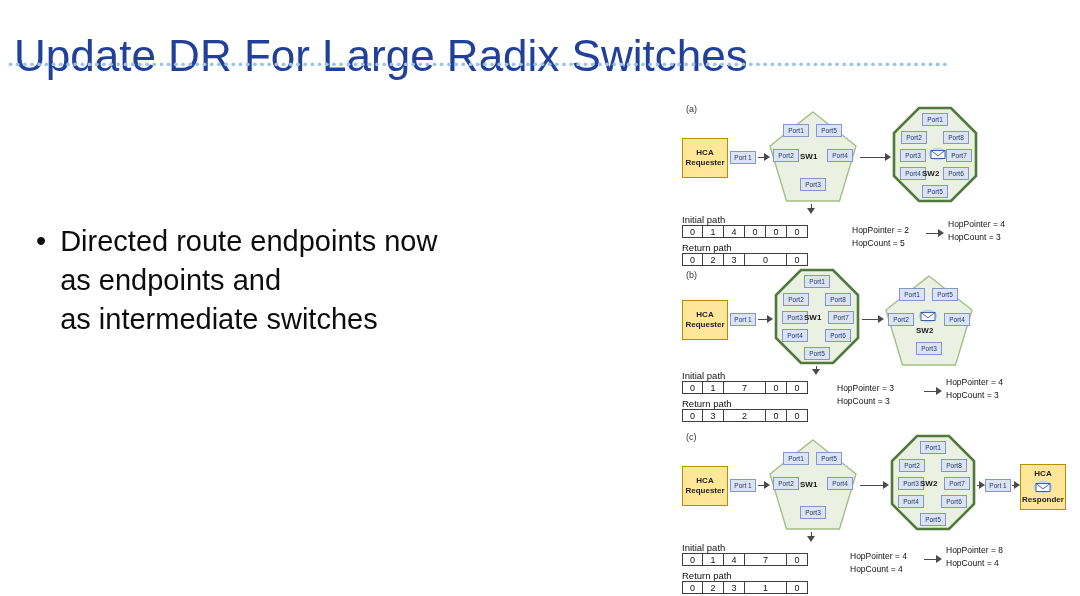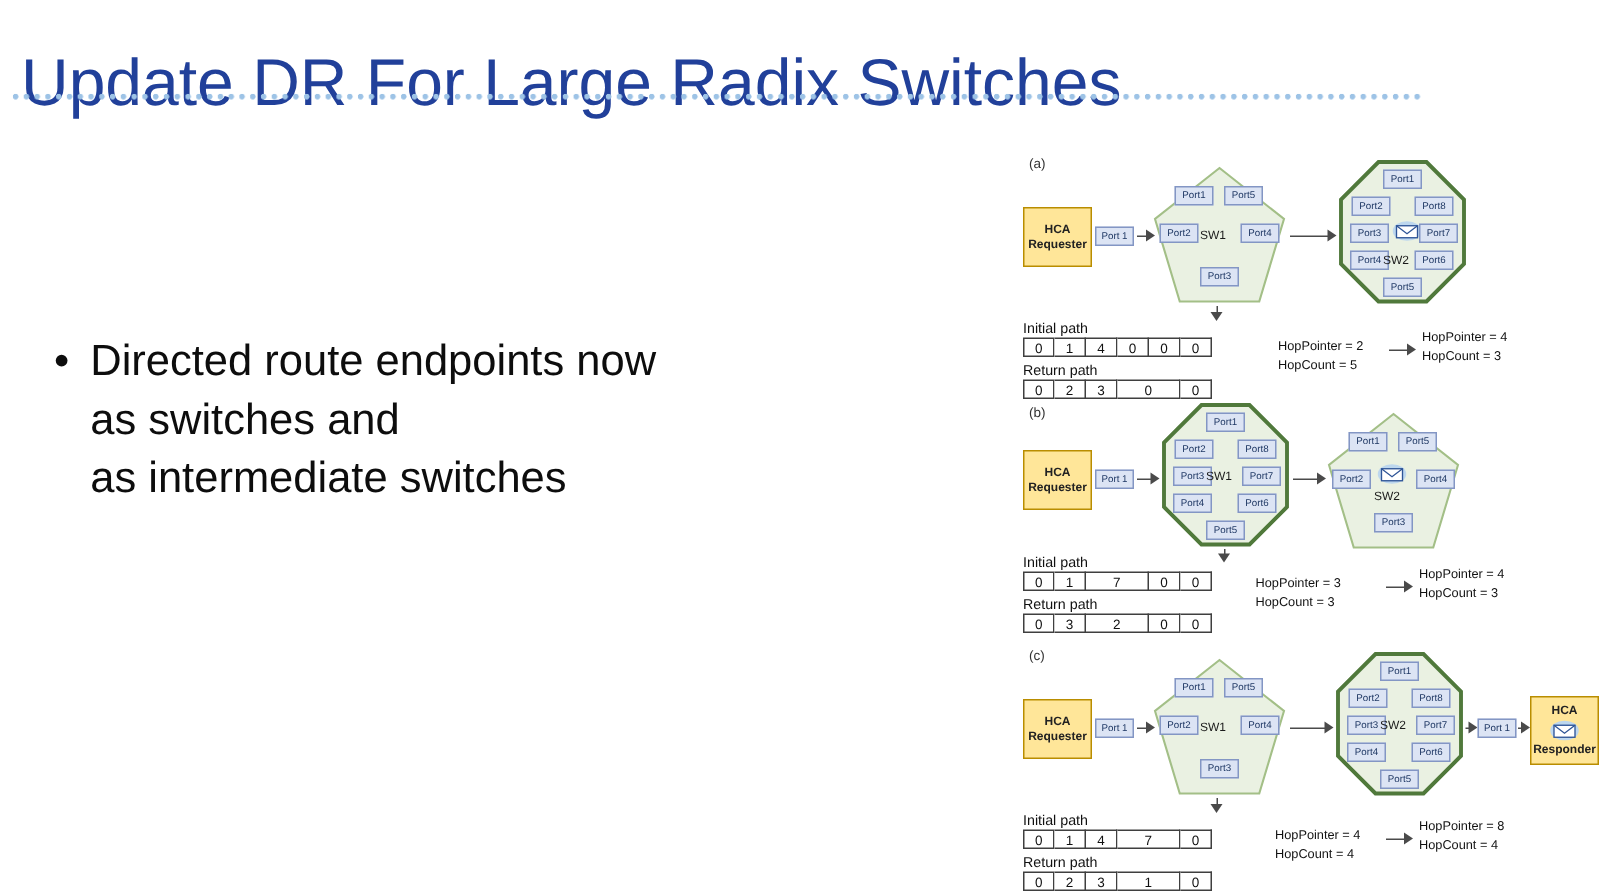--- a/index.html
+++ b/index.html
@@ -28,21 +28,21 @@
     display:flex; flex-direction:column; align-items:center; justify-content:center;
     font-size:8px; font-weight:bold; color:#222; text-align:center; line-height:1.3;
   }
   .hca.responder { height:46px; }
   .chip {
     position:absolute; width:26px; height:13px; box-sizing:border-box;
     background:var(--port-fill,#DCE4F4); border:1px solid var(--port-border,#8396C4);
     color:var(--port-text,#1F3864); font-size:6.5px;
     display:flex; align-items:center; justify-content:center; white-space:nowrap;
   }
-  .swname { position:absolute; width:14px; text-align:center; font-size:8px; font-weight:normal; color:#1a1a1a; }
+  .swname { position:absolute; width:14px; text-align:center; font-size:8px; font-weight:bold; color:#1a1a1a; }
   .shape { position:absolute; }
   .shape svg { position:absolute; left:0; top:0; display:block; }
   .pent-poly { fill:var(--switch-fill,#EAF1E2); stroke:var(--pentagon-border,#A3BF87); stroke-width:1.4; }
   .octa-poly { fill:var(--switch-fill,#EAF1E2); stroke:var(--octagon-border,#50793B); stroke-width:2.6; }
   .arrow-h { position:absolute; height:0; border-top:1.3px solid var(--arrow-color,#4A4A4A); }
   .arrow-h::after {
     content:""; position:absolute; right:-2px; top:-4.6px; width:0; height:0;
     border-left:6px solid var(--arrow-color,#4A4A4A);
     border-top:4px solid transparent; border-bottom:4px solid transparent;
   }
@@ -69,21 +69,21 @@
 </head>
 <body>
 
 <h1 class="title">Update DR For Large Radix Switches</h1>
 <div class="rule"></div>
 
 <div class="bullet">
   <span class="marker">•</span>
   <div>
     <div class="bullet-line">Directed route endpoints now</div>
-    <div class="bullet-line">as switches and</div>
+    <div class="bullet-line">as endpoints and</div>
     <div class="bullet-line">as intermediate switches</div>
   </div>
 </div>
 
 <section class="panel" style="left:680px;top:100px;width:400px;height:166px;">
   <div class="plabel" style="left:6px;top:4px;">(a)</div>
 
   <div class="hca" style="left:2px;top:38px;">
     <span>HCA</span>
     <span>Requester</span>

